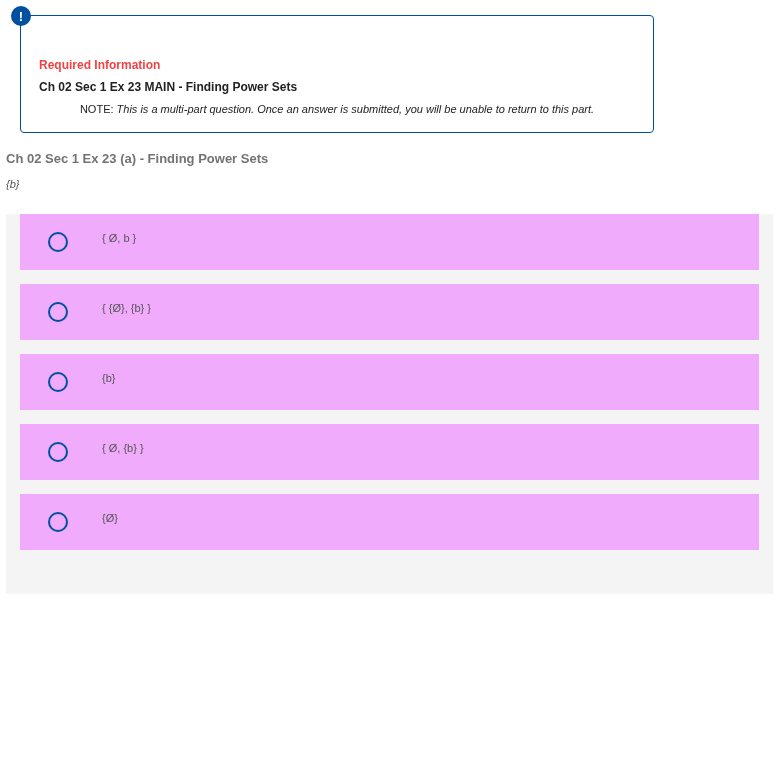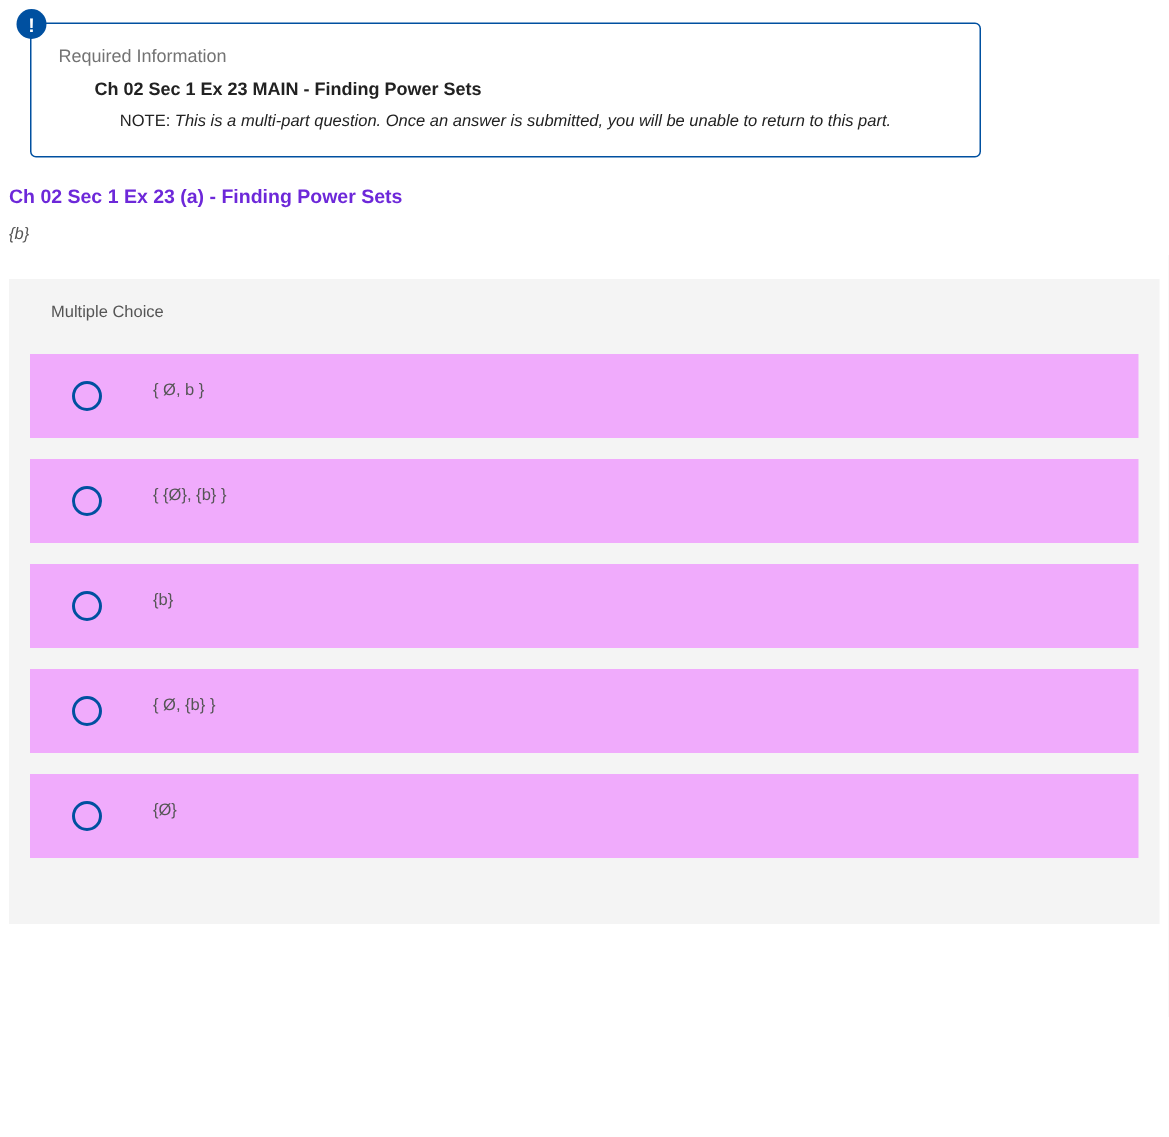--- a/index.html
+++ b/index.html
@@ -22,44 +22,44 @@
       background: #0050a0;
       color: #fff;
       border-radius: 50%;
       display: flex;
       align-items: center;
       justify-content: center;
       font-size: 13px;
       font-weight: bold;
     }
     .required-label {
-      color: #737373;
-      font-weight: normal;
+      color: #ef4444;
+      font-weight: bold;
       font-size: 12px;
       margin-bottom: 8px;
+      margin-top: 28px;
     }
     .info-title {
       font-weight: bold;
       font-size: 12px;
       color: #222;
       margin-bottom: 8px;
-      margin-left: 24px;
     }
     .info-note {
       font-size: 11px;
       color: #222;
       line-height: 1.45;
       text-align: center;
     }
     .info-note em { font-style: italic; }
     
     .question-title {
       font-weight: bold;
       font-size: 13px;
-      color: #6d28d9;
+      color: #737373;
       margin: 18px 0 12px 6px;
     }
     .question-prompt {
       font-size: 11px;
       color: #555;
       margin: 0 0 24px 6px;
       font-style: italic;
     }
     
     .mc-panel {
@@ -105,21 +105,20 @@
   <div class="info-title">Ch 02 Sec 1 Ex 23 MAIN - Finding Power Sets</div>
   <div class="info-note">
     <span>NOTE: </span><em>This is a multi-part question. Once an answer is submitted, you will be unable to return to this part.</em><br>
   </div>
 </div>
 
 <div class="question-title">Ch 02 Sec 1 Ex 23 (a) - Finding Power Sets</div>
 <div class="question-prompt">{b}</div>
 
 <div class="mc-panel">
-  <div class="mc-header">Multiple Choice</div>
   <div class="mc-options">
     <div class="mc-option">
       <div class="radio"></div>
       <div class="option-text">{ Ø, b }</div>
     </div>
     <div class="mc-option">
       <div class="radio"></div>
       <div class="option-text">{ {Ø}, {b} }</div>
     </div>
     <div class="mc-option">

